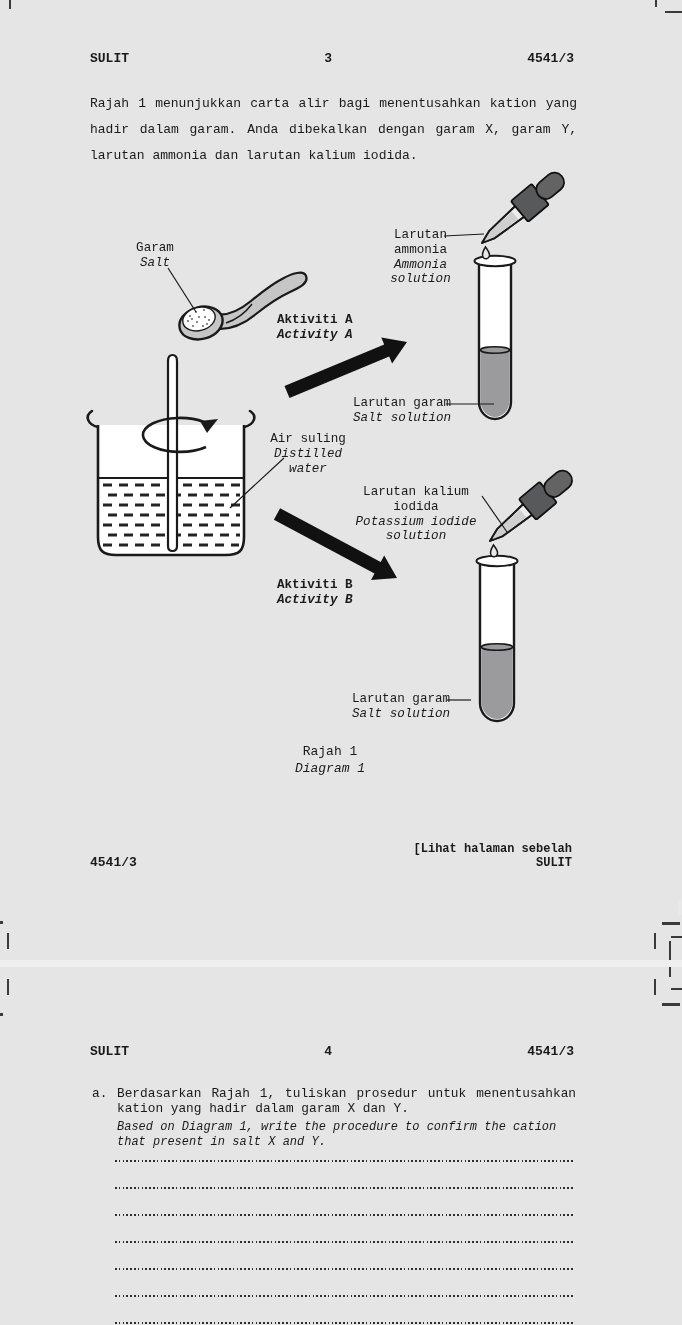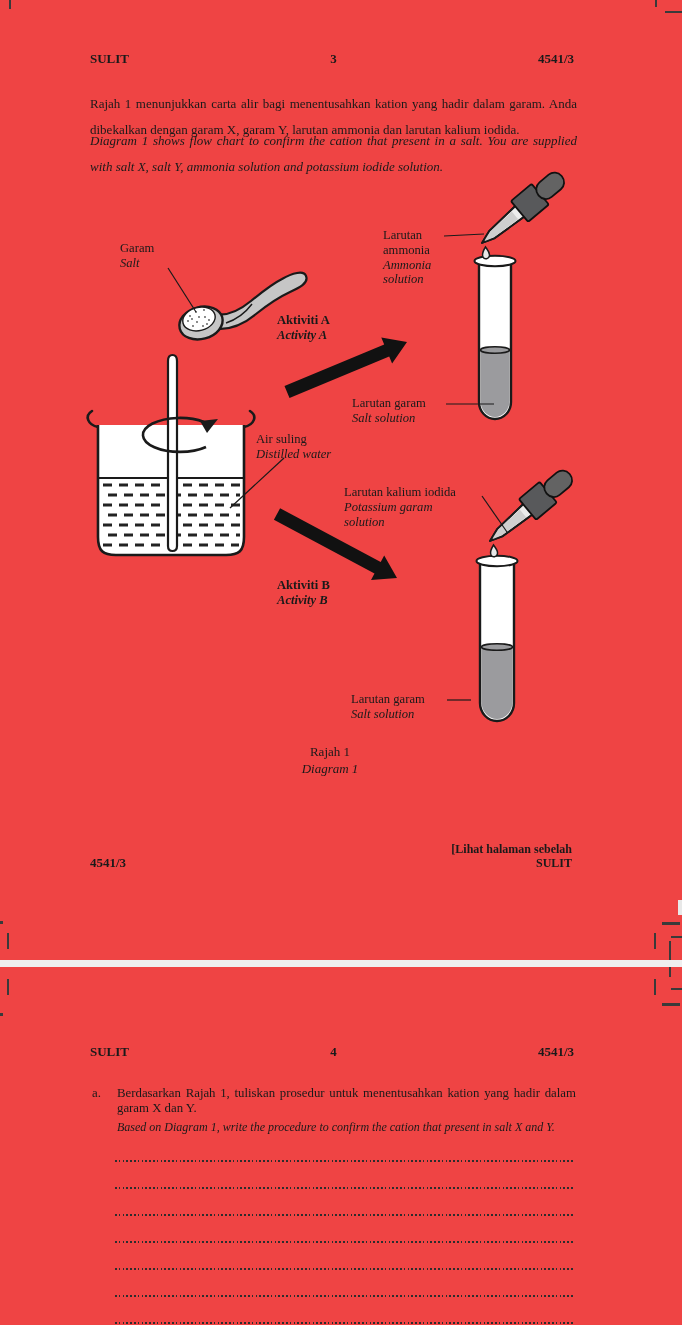--- a/index.html
+++ b/index.html
@@ -1,23 +1,23 @@
 <!DOCTYPE html>
 <html><head>
 <meta charset="utf-8">
 <style>
   html,body{margin:0;padding:0;background:#fff;}
-  #page{position:relative;width:682px;height:1325px;background:#ef4444;overflow:hidden;
-        font-family:Liberation Serif, serif;color:#1a1a1a;}
+  #page{position:relative;width:682px;height:1325px;background:#e5e5e5;overflow:hidden;
+        font-family:Liberation Mono, monospace;color:#1a1a1a;}
   .hdr{position:absolute;left:90px;right:108px;display:flex;justify-content:space-between;
        font-weight:bold;font-size:13px;line-height:14px;}
   .para{position:absolute;left:90px;width:487px;font-size:13px;line-height:26px;text-align:justify;}
   .it{font-style:italic;}
   .bd{font-weight:bold;}
-  .lbl{position:absolute;font-size:12.6px;line-height:14.8px;text-align:left;}
+  .lbl{position:absolute;font-size:12.6px;line-height:14.8px;text-align:center;}
   .lbl.left{text-align:left;}
   .cap{position:absolute;font-size:13px;line-height:16.5px;text-align:center;}
   .foot-left{position:absolute;left:90px;top:855px;font-weight:bold;font-size:13px;}
   .foot-right{position:absolute;right:110px;top:842px;font-weight:bold;font-size:12px;
               line-height:14px;text-align:right;}
   .qlabel{position:absolute;left:92px;top:1086px;font-size:12.8px;}
   .qms{position:absolute;left:117px;top:1086px;width:459px;font-size:12.8px;line-height:15.2px;text-align:justify;}
   .qen{position:absolute;left:117px;top:1120px;width:462px;font-size:12px;line-height:15px;font-style:italic;}
   .dotline{position:absolute;left:115px;width:459px;height:2px;
            background:repeating-linear-gradient(90deg,#2d2d2d 0 1.6px,transparent 1.6px 3.8px);}
@@ -34,21 +34,20 @@
   <div class="mark" style="left:655px;top:0;width:2px;height:7px;"></div>
   <div class="mark" style="left:665px;top:11px;width:17px;height:2px;"></div>
 
   <div class="hdr" style="top:52px;">
     <span>SULIT</span>
     <span>3</span>
     <span>4541/3</span>
   </div>
 
   <div class="para" style="top:91px;">Rajah 1 menunjukkan carta alir bagi menentusahkan kation yang hadir dalam garam. Anda dibekalkan dengan garam X, garam Y, larutan ammonia dan larutan kalium iodida.</div>
-  <div class="para it" style="top:128px;">Diagram 1 shows flow chart to confirm the cation that present in a salt. You are supplied with salt X, salt Y, ammonia solution and potassium iodide solution.</div>
 
   <svg width="682" height="632" viewBox="0 0 682 632">
 
     <g>
       <path d="M 214 154 C 228 157 240 150 251 141 C 262 132 272 124 282 119
                C 292 113 304 110 306 116 C 309 123 299 128 290 132
                C 277 138 266 146 256 154 C 244 164 229 170 215 169 Z" fill="#c6c6c6" stroke="#1a1a1a" stroke-width="2.2" stroke-linejoin="round"></path>
       <ellipse cx="201" cy="163" rx="22" ry="16" transform="rotate(-15 201 163)" fill="#c6c6c6" stroke="#1a1a1a" stroke-width="2.4"></ellipse>
       <ellipse cx="199" cy="159" rx="16.5" ry="11.5" transform="rotate(-15 199 159)" fill="#ffffff" stroke="#1a1a1a" stroke-width="1.4"></ellipse>
       <g fill="#555">
@@ -161,21 +160,21 @@
     <div class="it">Salt solution</div>
   </div>
 
   <div class="lbl" style="left:256px;top:432px;width:104px;">
     <div>Air suling</div>
     <div class="it">Distilled water</div>
   </div>
 
   <div class="lbl" style="left:344px;top:485px;width:144px;">
     <div>Larutan kalium iodida</div>
-    <div class="it">Potassium garam</div>
+    <div class="it">Potassium iodide</div>
     <div class="it">solution</div>
   </div>
 
   <div class="lbl left bd" style="left:277px;top:578px;width:90px;">
     <div>Aktiviti B</div>
     <div class="it">Activity B</div>
   </div>
 
   <div class="lbl" style="left:351px;top:692px;width:100px;">
     <div>Larutan garam</div>

